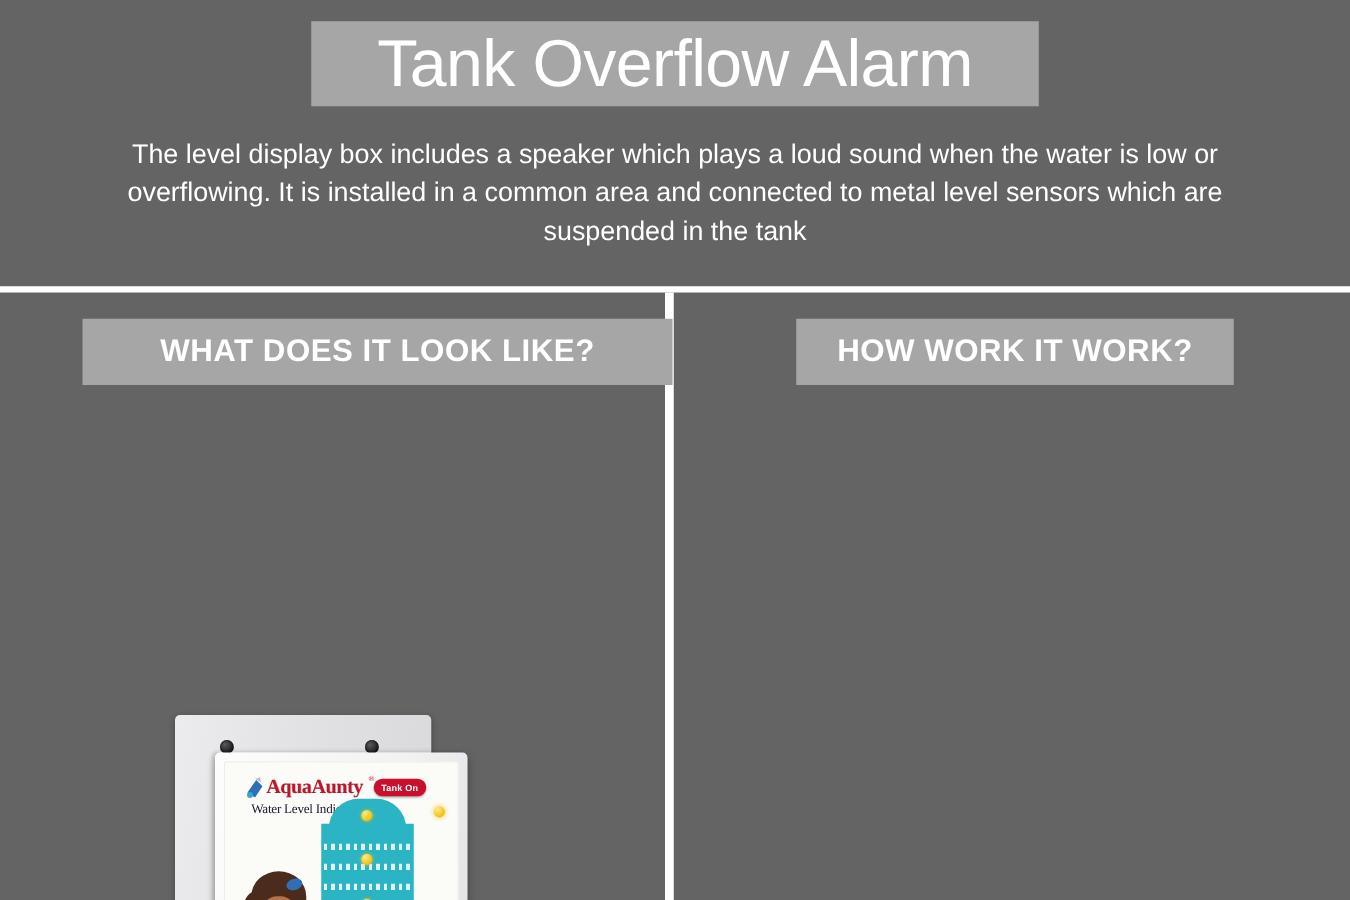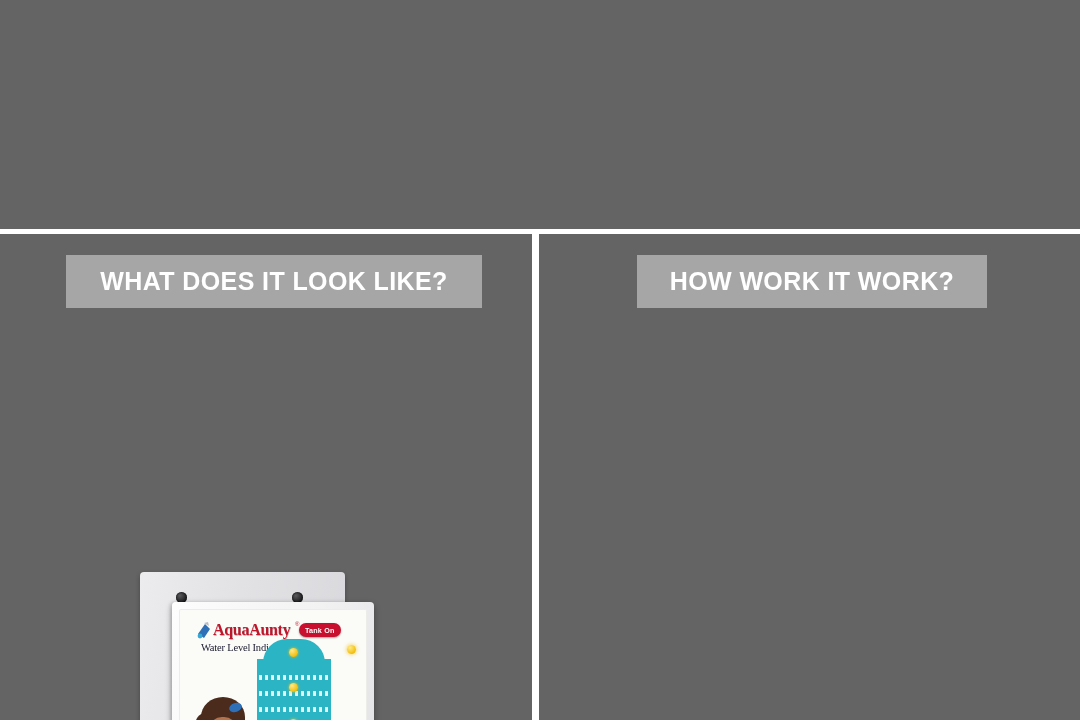--- a/index.html
+++ b/index.html
@@ -28,21 +28,21 @@
   }
 
   
   .h-divider { position: absolute; left: 0; top: 229px; width: 1080px; height: 5px; background: #ffffff; }
   .v-divider { position: absolute; left: 532px; top: 234px; width: 7px; height: 486px; background: #ffffff; }
 
   
   .sec-band { position: absolute; height: 53px; background: #a6a6a6;
               display: flex; align-items: center; justify-content: center; }
   .sec-band .sec-text { color: #ffffff; font-size: 25px; font-weight: 700; letter-spacing: 0.4px; white-space: nowrap; }
-  .sec-left  { left: 66px;  top: 255px; width: 416px; }
+  .sec-left  { left: 66px;  top: 255px; width: 472px; }
   .sec-right { left: 637px; top: 255px; width: 350px; }
 
   
   .panel-left  { position: absolute; left: 0px;   top: 234px; width: 532px; height: 406px; border-radius: 20px; }
   .panel-right { position: absolute; left: 539px; top: 234px; width: 541px; height: 486px; }
 
   
   .product { position: absolute; left: 130px; top: 330px; width: 280px; height: 360px; }
 
   
@@ -147,21 +147,25 @@
   }
 
   
   .diagram { position: absolute; left: 539px; top: 234px; width: 541px; height: 486px; }
 </style>
 </head>
 <body>
 
 <div class="page">
 
-
+  <div class="title-band">
+    <span class="title-text">Tank Overflow Alarm</span>
+  </div>
+
+  <div class="subtitle">The level display box includes a speaker which plays a loud sound when the water is low or overflowing. It is installed in a common area and connected to metal level sensors which are suspended in the tank</div>
 
   <div class="h-divider"></div>
   <div class="v-divider"></div>
 
   <div class="sec-band sec-left">
     <span class="sec-text">WHAT DOES IT LOOK LIKE?</span>
   </div>
   <div class="sec-band sec-right">
     <span class="sec-text">HOW WORK IT WORK?</span>
   </div>

